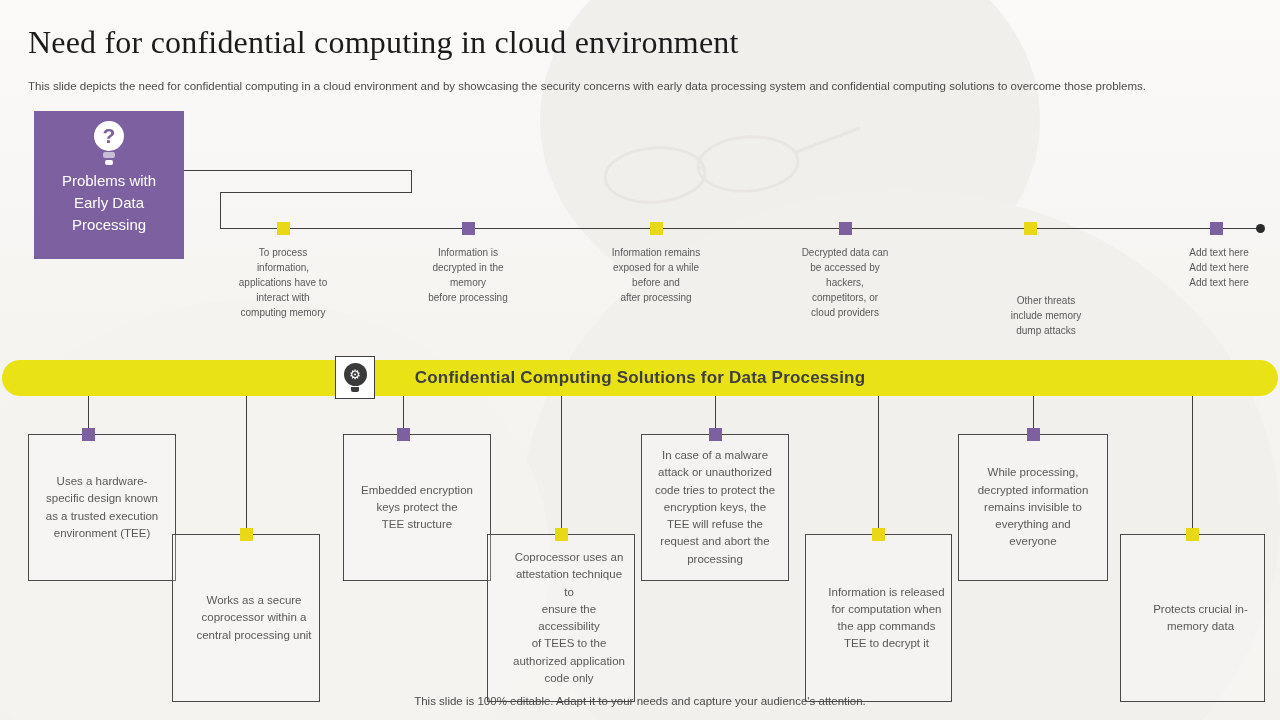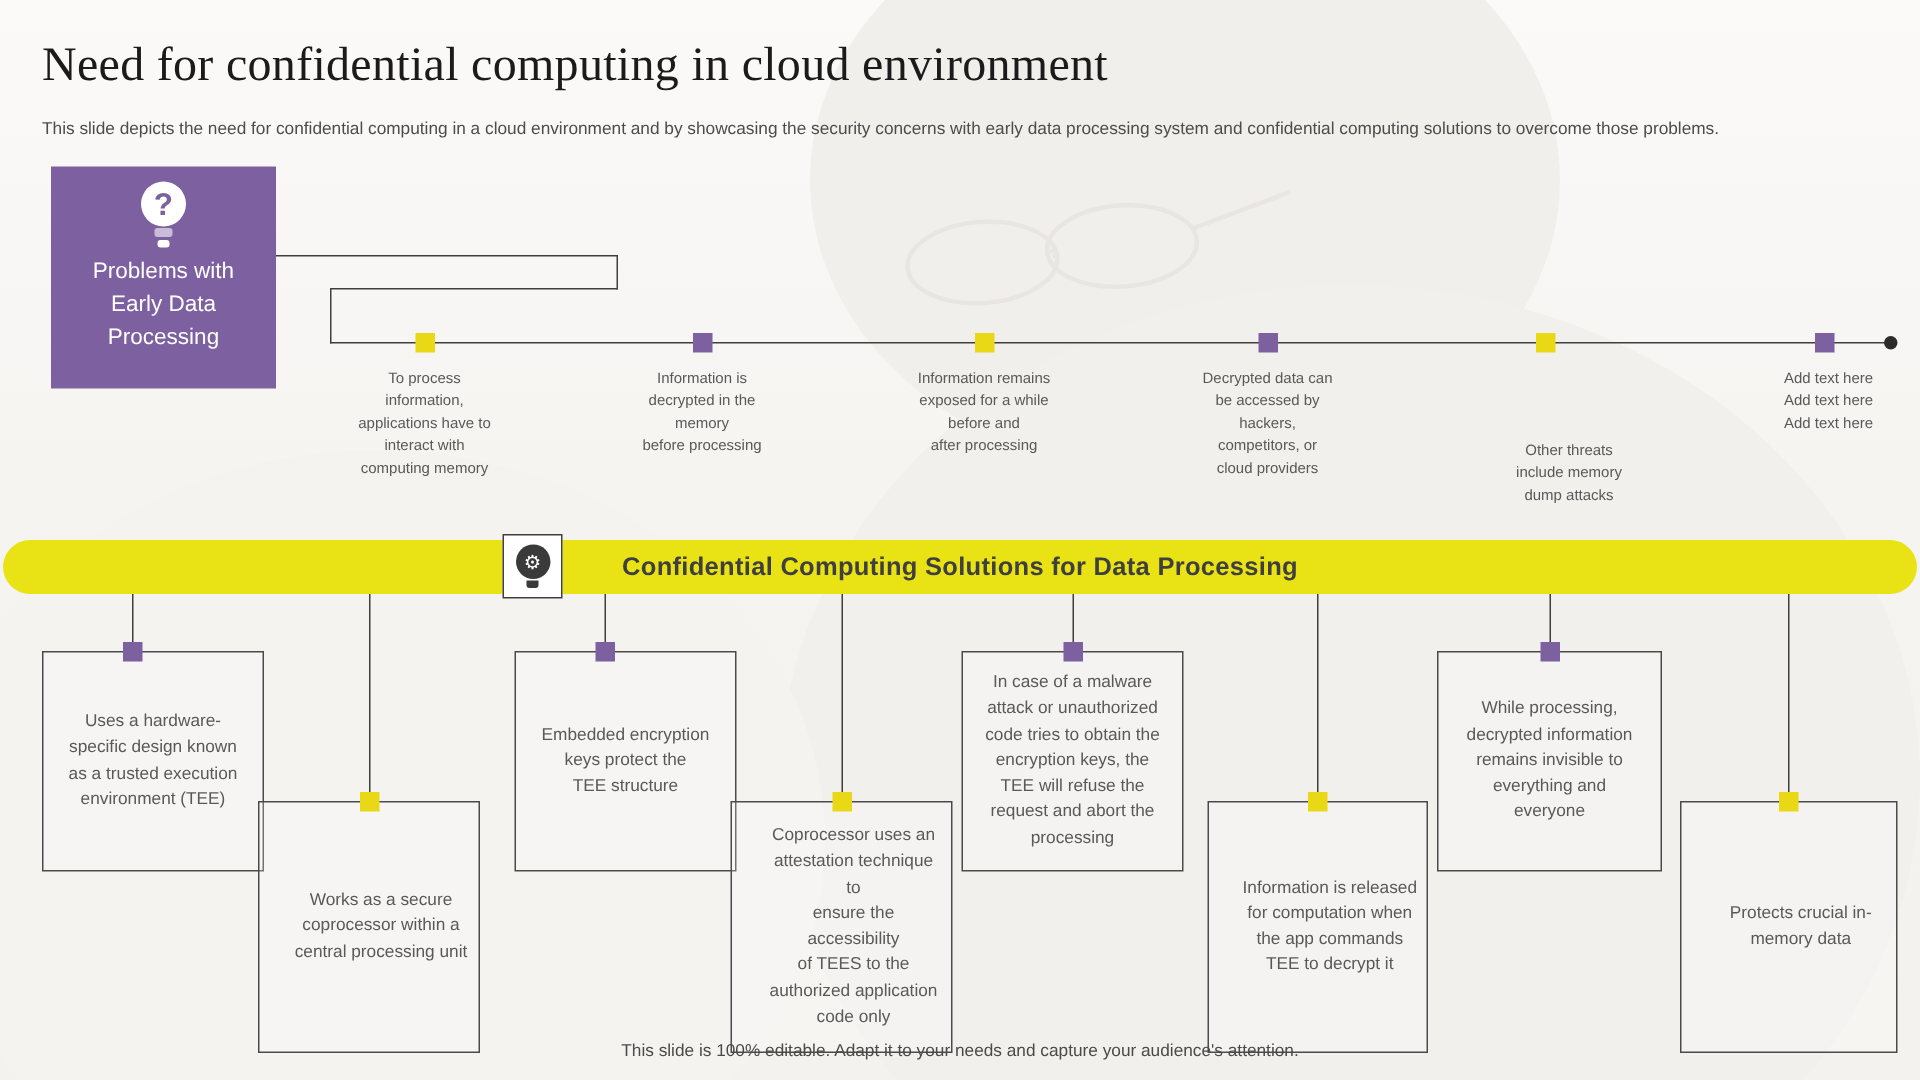--- a/index.html
+++ b/index.html
@@ -170,21 +170,21 @@
 keys protect the
 TEE structure</div>
   <div class="sol row-bottom" style="left:487px;  width:148px;">Coprocessor uses an
 attestation technique to
 ensure the accessibility
 of TEES to the
 authorized application
 code only</div>
   <div class="sol row-top" style="left:641px;  width:148px;">In case of a malware
 attack or unauthorized
-code tries to obtain the
+code tries to protect the
 encryption keys, the
 TEE will refuse the
 request and abort the
 processing</div>
   <div class="sol row-top" style="left:958px;  width:150px;">While processing,
 decrypted information
 remains invisible to
 everything and
 everyone</div>
   <div class="sol row-bottom" style="left:805px;  width:147px;">Information is released

